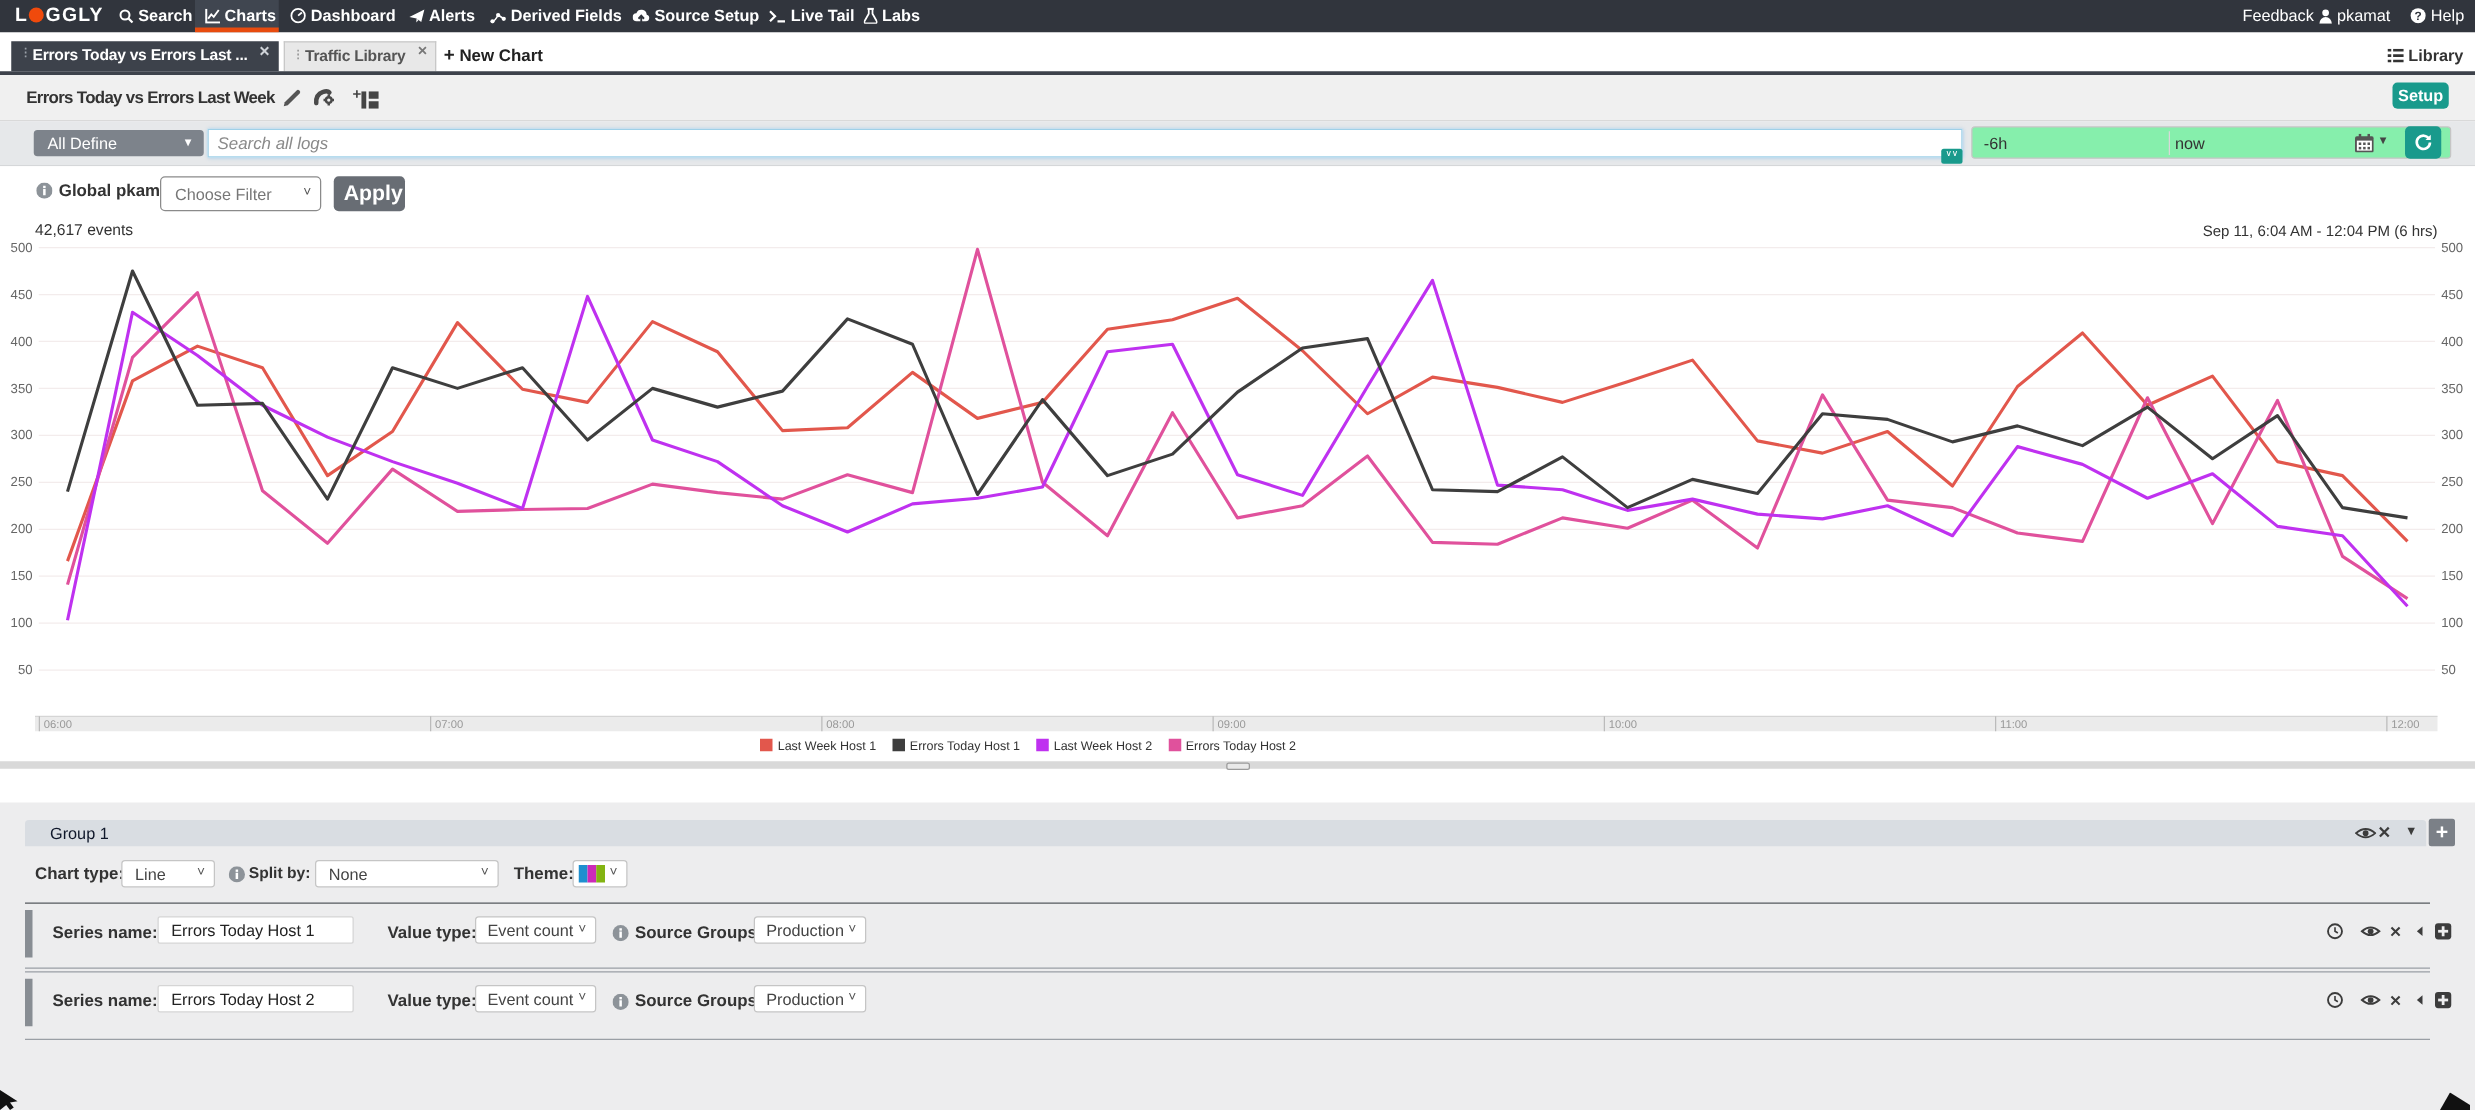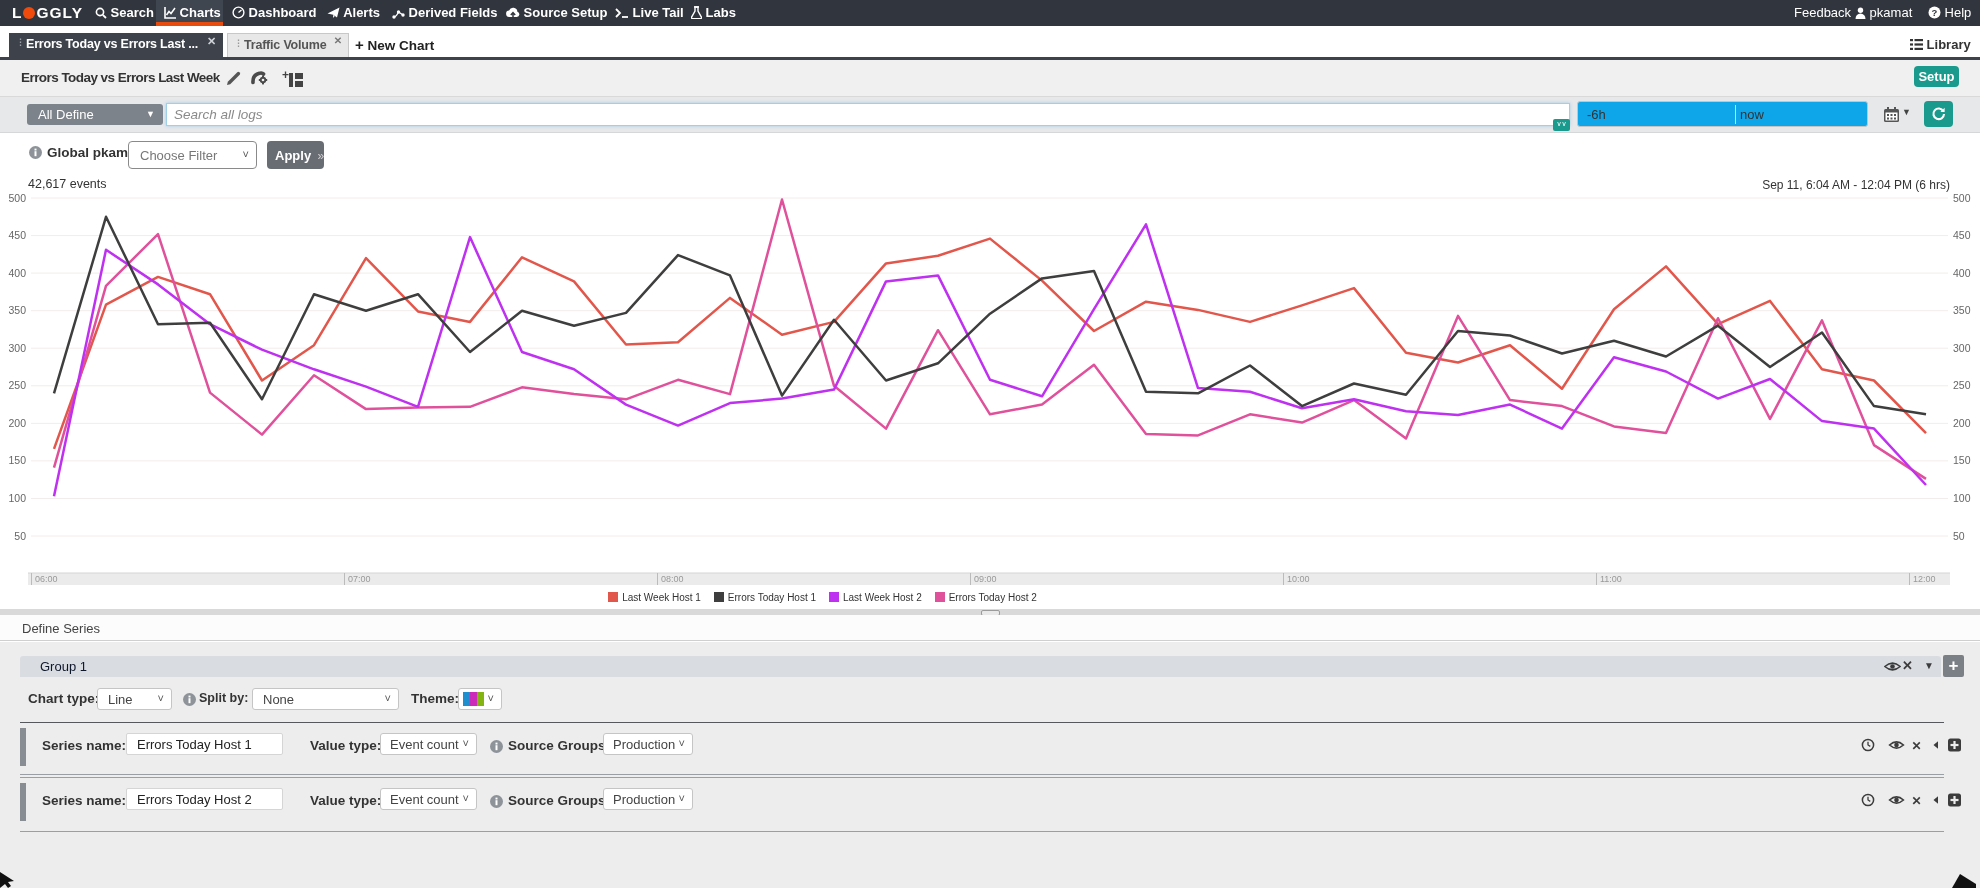--- a/index.html
+++ b/index.html
@@ -112,21 +112,21 @@
           <rect x="4.5" y="8.8" width="8.5" height="2.2"></rect>
         </g>
       </svg> Library</div>
   <div class="tab" id="tab1">
     <span style="position:absolute; left:7px; top:4px; color:#9aa0a8; font-size:9px; letter-spacing:-1px;">⋮</span>
     <span style="position:absolute; left:17px; top:4px;">Errors Today vs Errors Last ...</span>
     <span style="position:absolute; right:7px; top:2px; font-size:11px; color:#cfd3d8;">✕</span>
   </div>
   <div class="tab" id="tab2">
     <span style="position:absolute; left:6px; top:4px; color:#999; font-size:9px;">⋮</span>
-    <span style="position:absolute; left:16px; top:4px;">Traffic Volume</span>
+    <span style="position:absolute; left:16px; top:4px;">Traffic Library</span>
     <span style="position:absolute; right:6px; top:1px; font-size:10px; color:#777;">✕</span>
   </div>
   <div class="abs" style="left:355px; top:36px; font-size:13.5px; font-weight:700; color:#222;"><span style="font-size:15px;">+</span> New Chart</div>
   <div id="darkbar"></div>
 
   <div id="titlerow">
     <div class="abs" style="left:21px; top:10px; font-size:13.5px; letter-spacing:-0.55px; font-weight:700; color:#333;">Errors Today vs Errors Last Week</div>
     <svg class="abs" style="left:226px; top:11px;" width="15" height="15" viewBox="0 0 15 15">
         <path d="M1 14 L1.8 10.8 L11.3 1.3 a1.5 1.5 0 0 1 2.1 0 l0.3 0.3 a1.5 1.5 0 0 1 0 2.1 L4.2 13.2 Z" fill="#555"></path>
       </svg>
@@ -155,21 +155,21 @@
 
   <div id="searchrow">
     <div class="abs" style="left:27px; top:7px; width:136px; height:21px; background:#7d838b; border-radius:3px; color:#fff; font-size:13px; line-height:21px;">
       <span style="margin-left:11px;">All Define</span>
       <span style="position:absolute; right:8px; top:0; font-size:9px;">▼</span>
     </div>
     <div class="abs" style="left:166px; top:6px; width:1404px; height:23px; background:#fff; border:1px solid #9fd0e8; box-shadow:0 0 3px rgba(82,168,236,.45);">
       <span style="position:absolute; left:7px; top:3px; font-size:13.5px; font-style:italic; color:#8a8a8a;">Search all logs</span>
     </div>
     <div class="abs" style="left:1553px; top:22px; width:17px; height:12px; background:#199a8c; border-radius:2px; color:#fff; font-size:7px; text-align:center; line-height:10px;">∨∨</div>
-    <div class="abs" style="left:1577px; top:4px; width:291px; height:26px; background:#0ea5e9; border:1px solid #c5c5c5; border-radius:3px;">
+    <div class="abs" style="left:1577px; top:4px; width:384px; height:26px; background:#86efac; border:1px solid #c5c5c5; border-radius:3px;">
       <span style="position:absolute; left:9px; top:5px; font-size:13px; color:#333;">-6h</span>
       <span style="position:absolute; left:157px; top:3px; width:1px; height:19px; background:#d8d8d8;"></span>
       <span style="position:absolute; left:162px; top:5px; font-size:13px; color:#333;">now</span>
       <svg style="position:absolute; left:306px; top:5px;" width="15" height="15" viewBox="0 0 15 15">
           <g fill="#555">
             <rect x="0" y="2" width="15" height="13" rx="1.5"></rect>
             <rect x="3" y="0" width="2" height="4"></rect>
             <rect x="10" y="0" width="2" height="4"></rect>
           </g>
           <rect x="1.5" y="5.5" width="12" height="8" fill="#fff"></rect>
@@ -197,21 +197,21 @@
         <circle cx="6.5" cy="6.5" r="6.5" fill="#8d9399"></circle>
         <rect x="5.5" y="5.2" width="2" height="5" fill="#fff"></rect>
         <rect x="5.5" y="2.6" width="2" height="1.9" fill="#fff"></rect>
       </svg>
     <div class="abs blab" style="left:47px; top:12px;">Global pkamat:</div>
     <div class="sel" style="left:128px; top:8px; width:129px; height:28px; border-color:#8a8a8a; border-radius:4px;">
       <span style="position:absolute; left:11px; top:6px; color:#777;">Choose Filter</span>
       <span class="chev">˅</span>
     </div>
     <div class="abs" style="left:267px; top:8px; width:57px; height:28px; background:#686d74; border-radius:4px; color:#fff; text-align:left; line-height:28px; white-space:nowrap; overflow:hidden;">
-      <span style="margin-left:8px; font-weight:700; font-size:13px;">Apply</span>
+      <span style="margin-left:8px; font-weight:700; font-size:17px;">Apply</span>
       <span style="font-size:12px; margin-left:2px; color:#cfcfcf;">»</span>
     </div>
   </div>
 
   <div id="chart">
     <div class="abs" style="left:28px; top:7px; font-size:12.5px; color:#333;">42,617 events</div>
     <div class="abs" style="right:30px; top:8px; font-size:12px; color:#333;">Sep 11, 6:04 AM - 12:04 PM  (6 hrs)</div>
     <svg width="1980" height="440" viewBox="0 0 1980 440">
       <g stroke="#f3ecec" stroke-width="1">
         <line x1="31" y1="28" x2="1948" y2="28"></line>
@@ -277,23 +277,20 @@
   </div>
   <div id="legend">
     <span class="leg"><span class="legsq" style="background:#e2574c;"></span>Last Week Host 1</span>
     <span class="leg"><span class="legsq" style="background:#3e3e3e;"></span>Errors Today Host 1</span>
     <span class="leg"><span class="legsq" style="background:#bf31f0;"></span>Last Week Host 2</span>
     <span class="leg"><span class="legsq" style="background:#e0519c;"></span>Errors Today Host 2</span>
   </div>
 
   <div id="splitbar"></div>
     <div id="splithandle"></div>
-  <div id="defstrip">
-    <div class="abs" style="left:22px; top:6px; font-size:13px; color:#444;">Define Series</div>
-  </div>
   <div id="bottom">
 
     <div class="abs blab" style="left:28px; top:49px;">Chart type:</div>
     <div class="sel" style="left:97px; top:46px; width:75px; height:22px;">
       <span style="position:absolute; left:10px; top:3px;">Line</span>
         <span class="chev">˅</span>
     </div>
     <svg class="abs" style="left:183px; top:51px;" width="13" height="13" viewBox="0 0 13 13">
         <circle cx="6.5" cy="6.5" r="6.5" fill="#8d9399"></circle>
         <rect x="5.5" y="5.2" width="2" height="5" fill="#fff"></rect>

